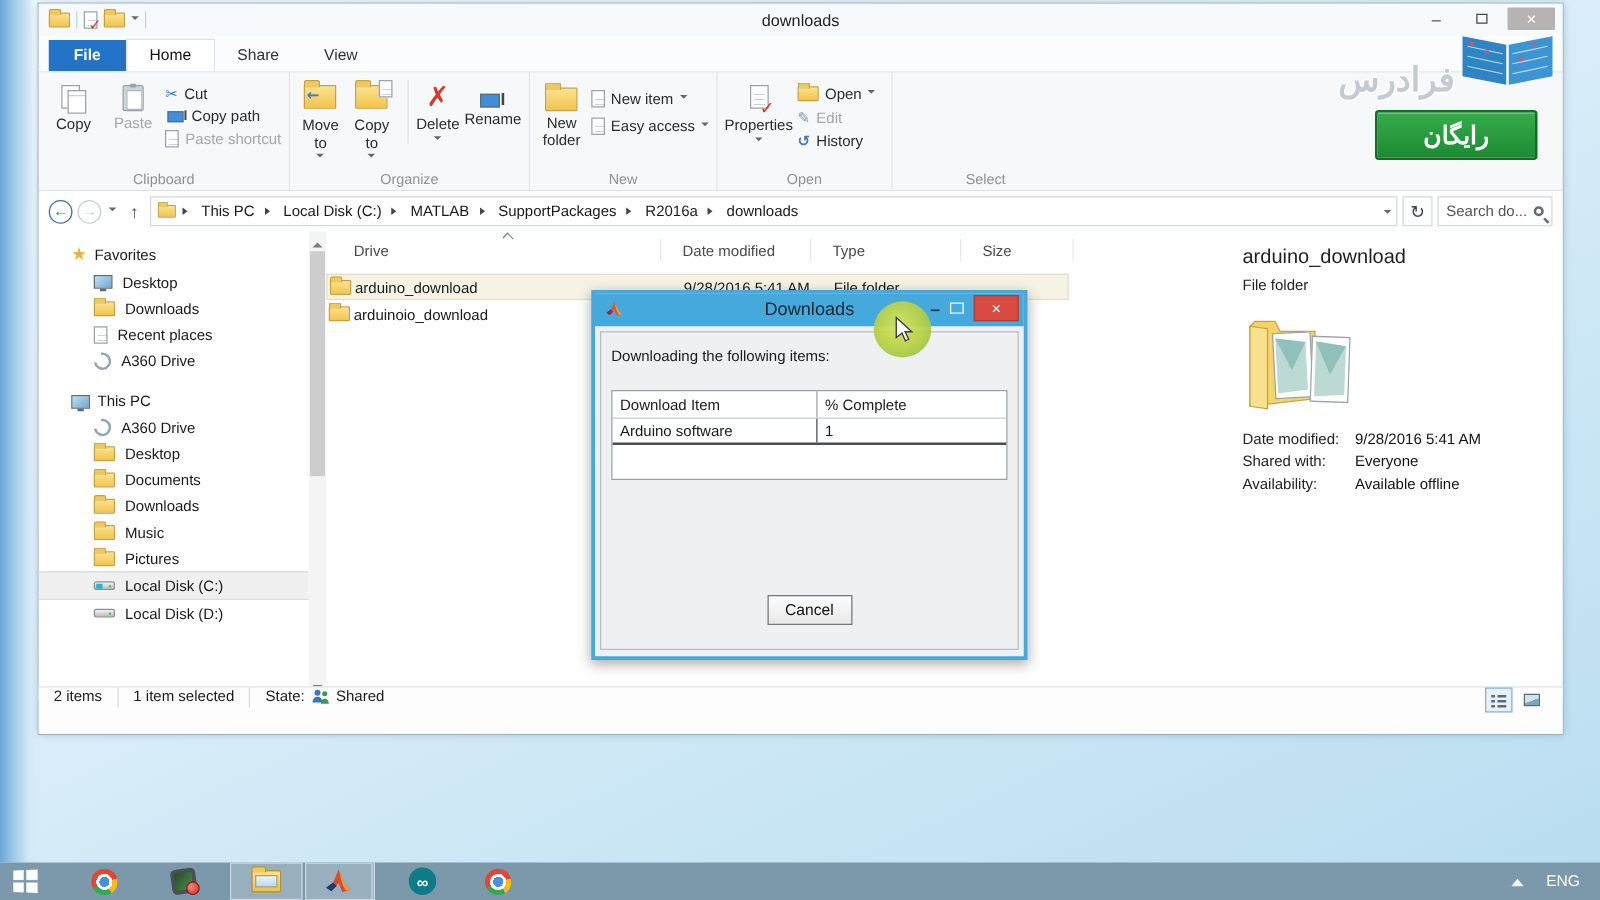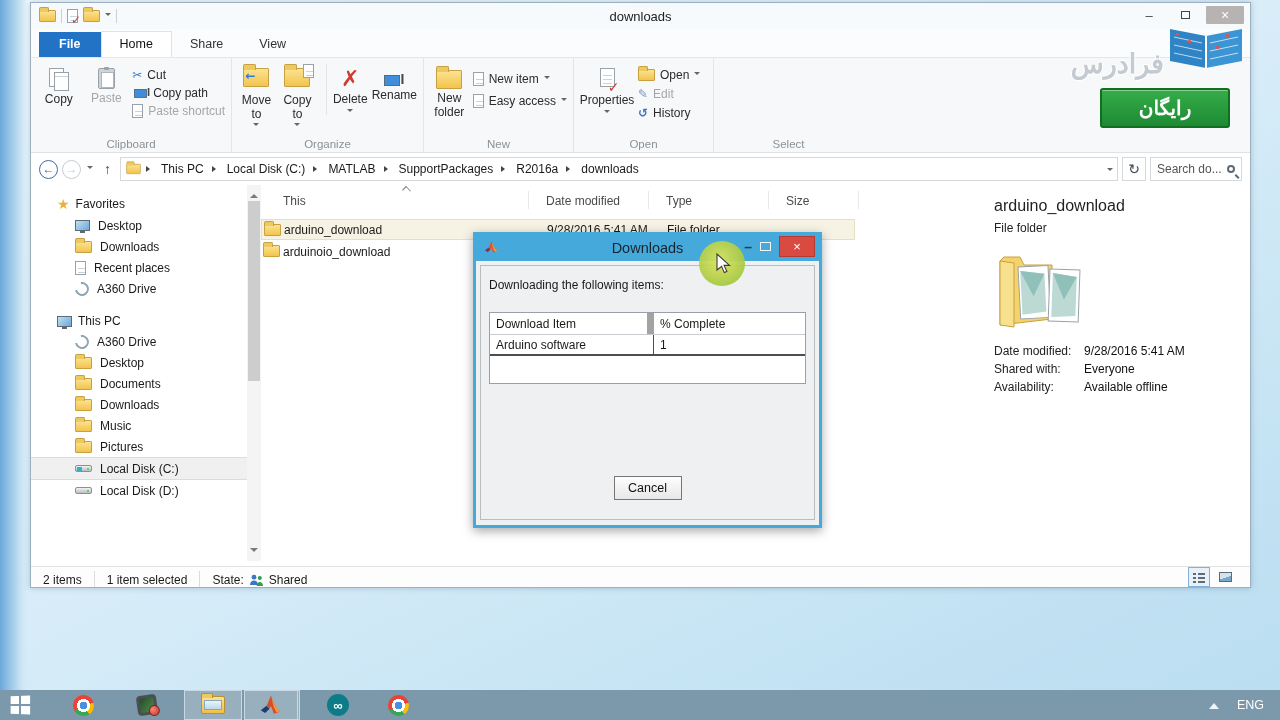--- a/index.html
+++ b/index.html
@@ -123,21 +123,21 @@
   .row-sel { background:#f7f3e4; border:1px solid #e7dfc4; }
 
   .details { position:absolute; left:955px; top:8px; right:4px; bottom:0; }
   .dt-title { font-size:16px; color:#1f1f1f; margin:4px 0 6px 8px; }
   .dt-sub { margin-left:8px; color:#222; }
   .dt-img { margin:14px 0 10px 8px; }
   .dt-field { display:flex; margin:4px 0 4px 8px; }
   .dt-label { width:90px; color:#222; }
   .dt-value { color:#111; }
 
-  .statusbar { position:absolute; left:0; bottom:0; width:100%; height:21px; border-top:1px solid #e2e2e2; background:#fdfdfd; display:flex; align-items:flex-end; }
+  .statusbar { position:absolute; left:0; bottom:0; width:100%; height:38px; border-top:1px solid #e2e2e2; background:#fdfdfd; display:flex; align-items:flex-start; }
   .st-item { padding:0 12px; display:flex; align-items:center; gap:5px; }
   .st-sep { width:1px; height:16px; background:#dcdcdc; }
   .view-toggles { position:absolute; right:14px; display:flex; gap:4px; }
   .vt { width:22px; height:20px; display:flex; align-items:center; justify-content:center; border:1px solid transparent; }
   .vt.sel { border-color:#7fb2e0; background:#e8f1fa; }
   .vt-list { width:12px; height:11px; background:
     linear-gradient(#5f6a73,#5f6a73) 0 1px/3px 2px no-repeat, linear-gradient(#5f6a73,#5f6a73) 5px 1px/7px 2px no-repeat,
     linear-gradient(#5f6a73,#5f6a73) 0 5px/3px 2px no-repeat, linear-gradient(#5f6a73,#5f6a73) 5px 5px/7px 2px no-repeat,
     linear-gradient(#5f6a73,#5f6a73) 0 9px/3px 2px no-repeat, linear-gradient(#5f6a73,#5f6a73) 5px 9px/7px 2px no-repeat; }
   .vt-thumb { width:13px; height:10px; border:1px solid #5f6a73; background:linear-gradient(160deg,#cfe3f0 55%,#7aa5c5 55%); }
@@ -149,21 +149,21 @@
   .dlg-ml { margin-left:8px; z-index:2; }
   .dlg-controls { position:absolute; right:4px; top:1px; display:flex; align-items:center; gap:8px; z-index:2; }
   .dlg-min { color:#2b3a42; font-weight:bold; font-size:14px; }
   .dlg-max { width:11px; height:9px; border:1.5px solid #f2f7fa; }
   .dlg-close { width:36px; height:21px; background:#d94b40; border:1px solid #b13a31; color:#fff; display:flex; align-items:center; justify-content:center; font-size:13px; }
   .dlg-body { position:absolute; left:4px; right:4px; top:30px; bottom:5px; border:1px solid #b9bdc0; background:#eef0f1; }
   .dlg-msg { position:absolute; left:8px; top:12px; color:#1a1a1a; }
   .dlg-table { position:absolute; left:8px; right:8px; top:46px; height:72px; background:#fff; border:1px solid #9aa0a5; }
   .dtb-row { display:flex; }
   .dtb-h { height:22px; align-items:center; border-bottom:1px solid #c8ccd0; }
-  .dtb-c1 { width:164px; padding-left:6px; border-right:7px solid #a3a3a3; display:flex; align-items:center; height:100%; }
+  .dtb-c1 { width:164px; padding-left:6px; border-right:1px solid #a3a3a3; display:flex; align-items:center; height:100%; }
   .dtb-c2 { flex:1; padding-left:6px; display:flex; align-items:center; height:100%; }
   .dtb-d { height:21px; border-bottom:2px solid #4a4f54; }
   .dtb-d .dtb-c1 { border-right:1px solid #4a4f54; }
   .dlg-progress { position:absolute; left:8px; right:8px; top:143px; height:32px; background:#efefef; border:1px solid #bcbcbc; }
   .dlg-fill { position:absolute; left:0; top:0; bottom:0; background:#33cc33; border-right:1px solid #22a122; }
   .dlg-ptext { position:absolute; left:0; right:0; top:8px; text-align:center; color:#7d93a2; }
   .dlg-cancel { position:absolute; left:50%; transform:translateX(-50%); top:210px; width:68px; height:24px; background:linear-gradient(#fdfdfd,#e8e8e8); border:1px solid #767676; display:flex; align-items:center; justify-content:center; font-size:12.5px; color:#111; }
 
   
   .cursor-hl { position:absolute; left:699px; top:241px; width:46px; height:45px; border-radius:50%;
@@ -432,21 +432,21 @@
 
     <div class="sb-scroll">
       <span class="sb-arr up"></span>
       <span class="sb-thumb"></span>
       <span class="sb-arr down"></span>
     </div>
 
     <div class="filelist">
       <div class="flhead">
         <span class="sort-chev"></span>
-        <span class="col" style="left:22px">This</span>
+        <span class="col" style="left:22px">Drive</span>
         <span class="col" style="left:285px">Date modified</span>
         <span class="col" style="left:405px">Type</span>
         <span class="col" style="left:525px">Size</span>
         <span class="col-sep" style="left:267px"></span>
         <span class="col-sep" style="left:387px"></span>
         <span class="col-sep" style="left:507px"></span>
         <span class="col-sep" style="left:597px"></span>
       </div>
       <div class="flrow row-sel" style="top:34px;width:594px">
         <span class="fi"></span>

